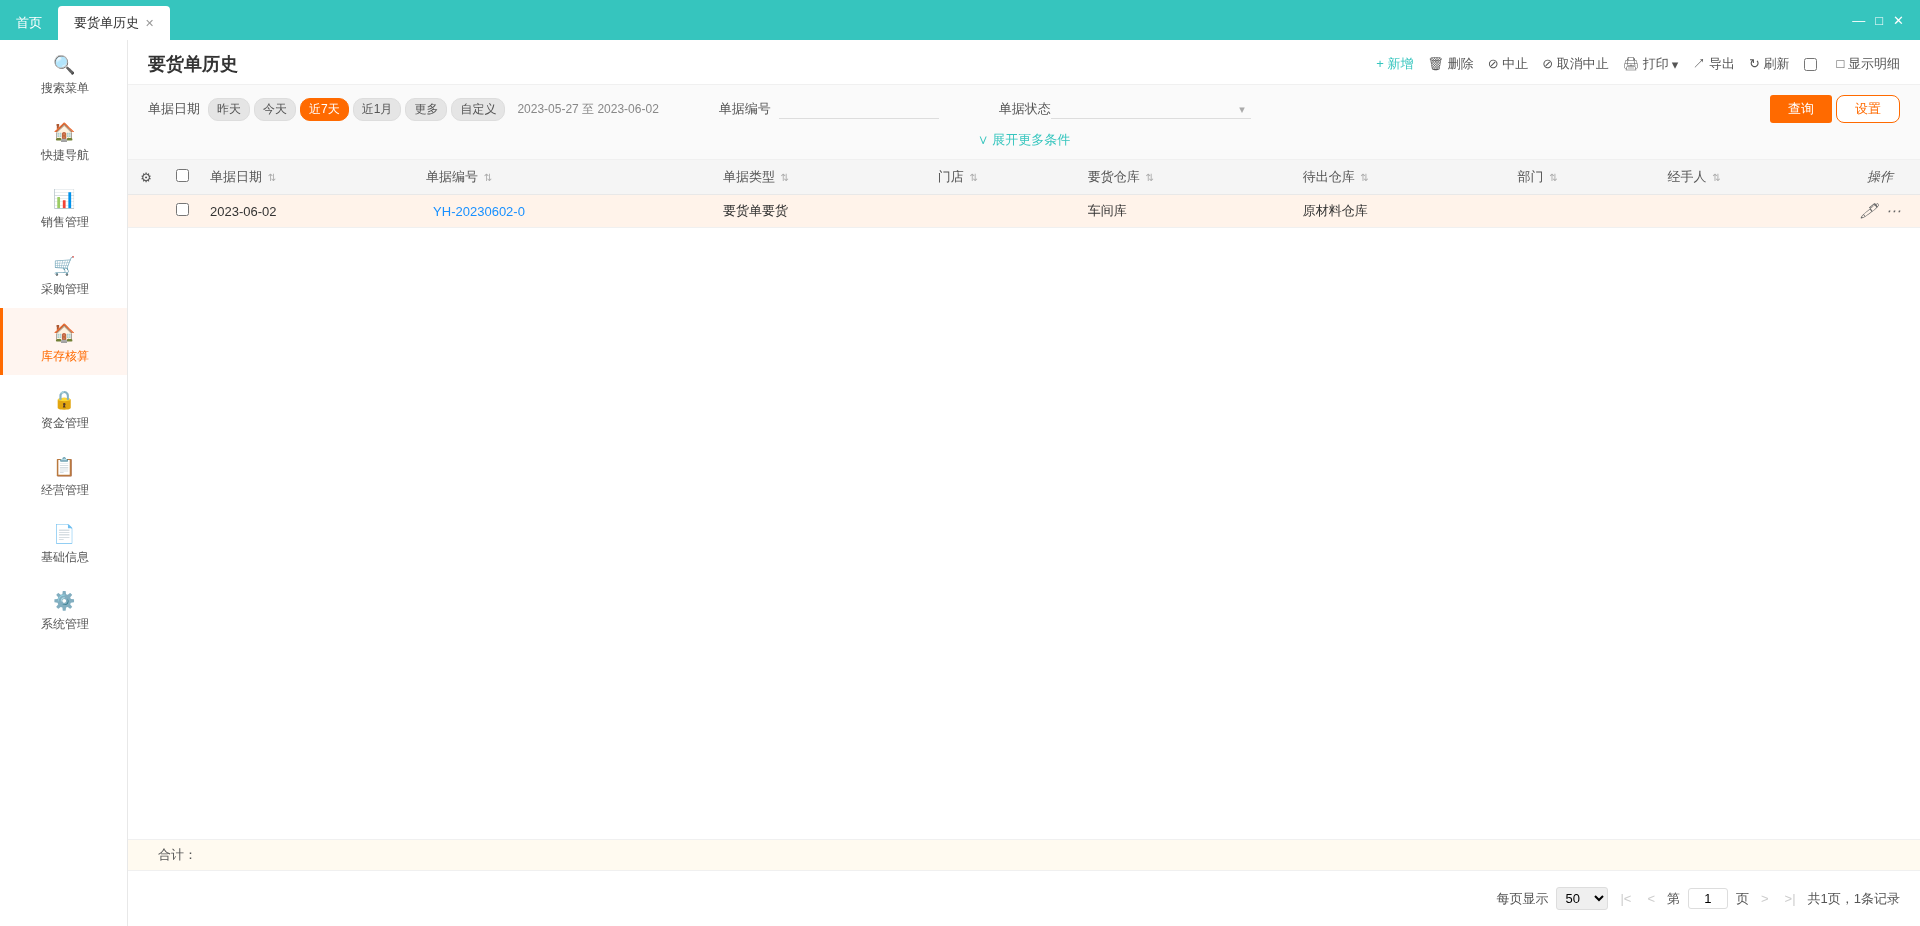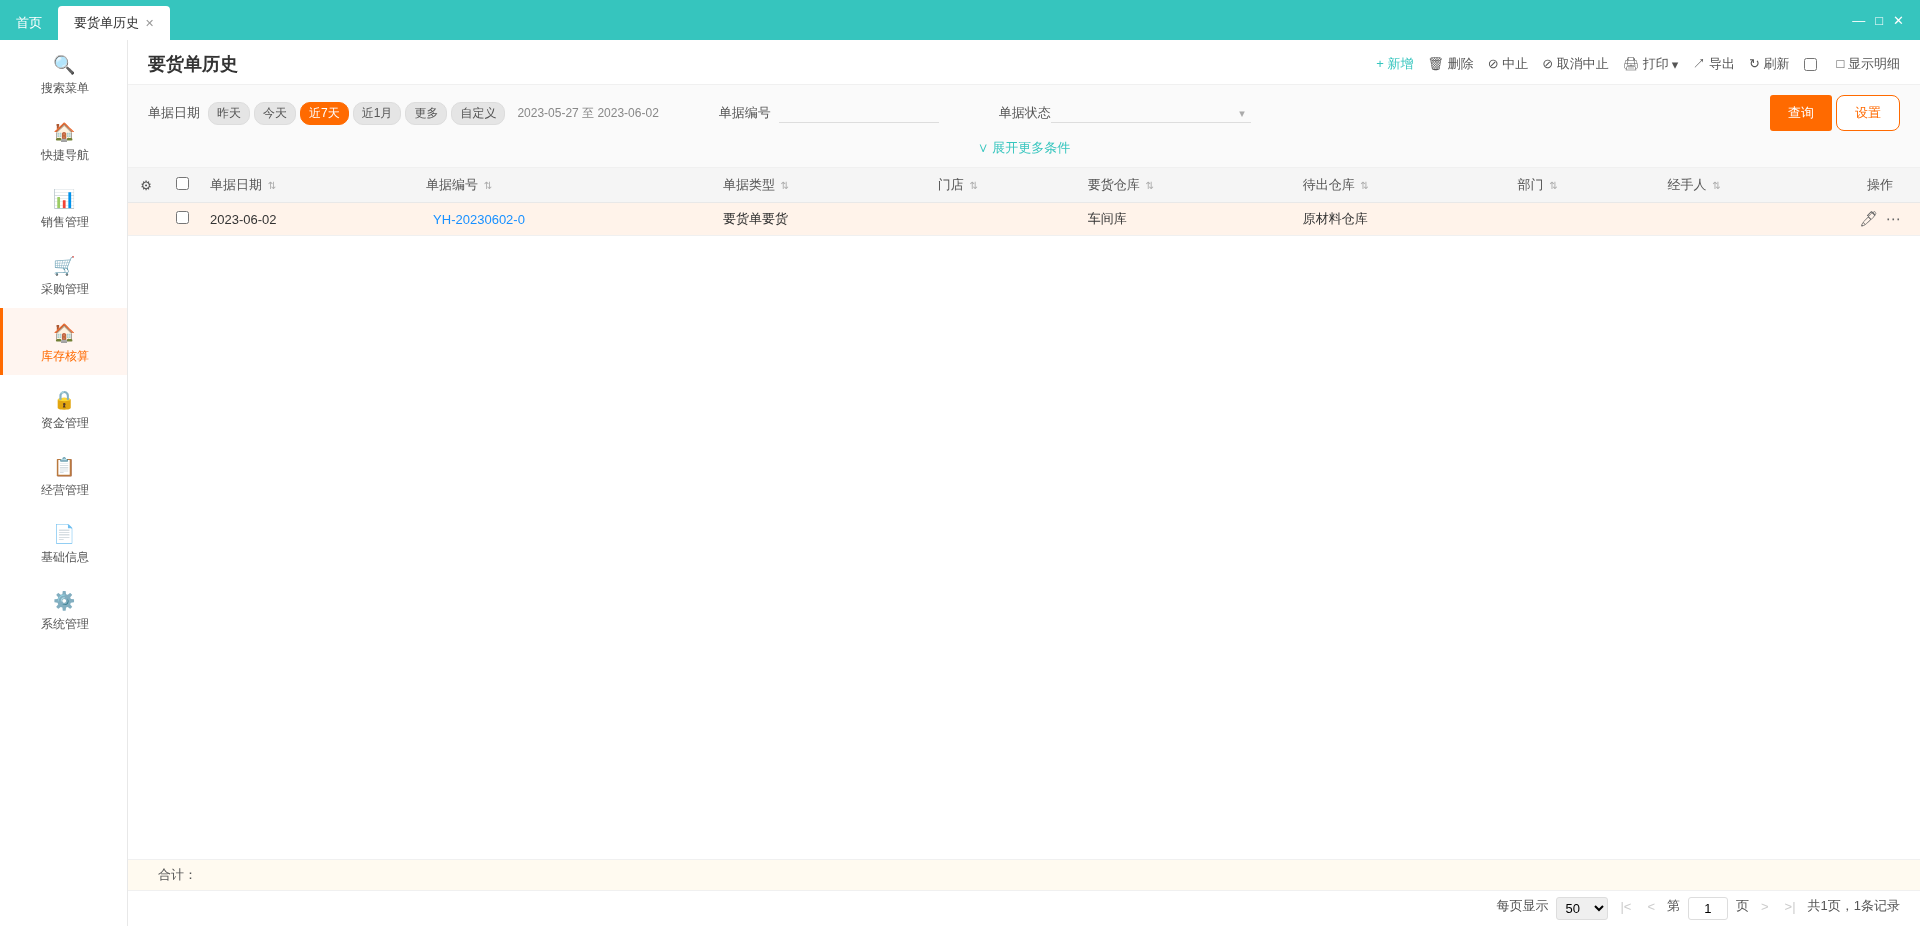--- a/index.html
+++ b/index.html
@@ -235,21 +235,21 @@
       border: none;
       padding: 5px 18px;
       border-radius: 3px;
       cursor: pointer;
       font-size: 13px;
     }
     .settings-btn {
       background: #fff;
       color: #ff6a00;
       border: 1px solid #ff6a00;
-      padding: 8px 18px;
+      padding: 0 18px;
       border-radius: 8px;
       cursor: pointer;
       font-size: 13px;
     }
 
     
     .table-container {
       flex: 1;
       overflow: auto;
       padding: 0;
@@ -275,36 +275,37 @@
     th .sort-icon { font-size: 10px; color: #aaa; margin-left: 2px; }
     td {
       padding: 7px 10px;
       color: #333;
       border-bottom: 1px solid #f0f0f0;
       white-space: nowrap;
     }
     tbody tr.selected { background: #fff3ea; }
     .link-text { color: #1890ff; cursor: pointer; text-decoration: none; margin-left: 7px; }
     .checkbox-col { width: 36px; text-align: center; }
-    .ops-col { width: 80px; text-align: center; }
+    .ops-col { width: 80px; text-align: center; font-style: italic; }
     .op-icon { cursor: pointer; color: #666; font-size: 15px; margin: 0 2px; }
 
     
     .table-footer {
       background: #fffaf0;
       padding: 6px 30px;
       font-size: 13px;
       color: #555;
       border-top: 1px solid #f0f0f0;
       flex-shrink: 0;
     }
     .pagination {
       display: flex;
+      align-items: center;
       justify-content: flex-end;
-      padding: 6px 20px;
+      padding: 16px 20px;
       border-top: 1px solid #f0f0f0;
       gap: 8px;
       font-size: 13px;
       color: #555;
       flex-shrink: 0;
     }
     .pagination select {
       border: 1px solid #ddd;
       border-radius: 3px;
       padding: 2px 4px;

